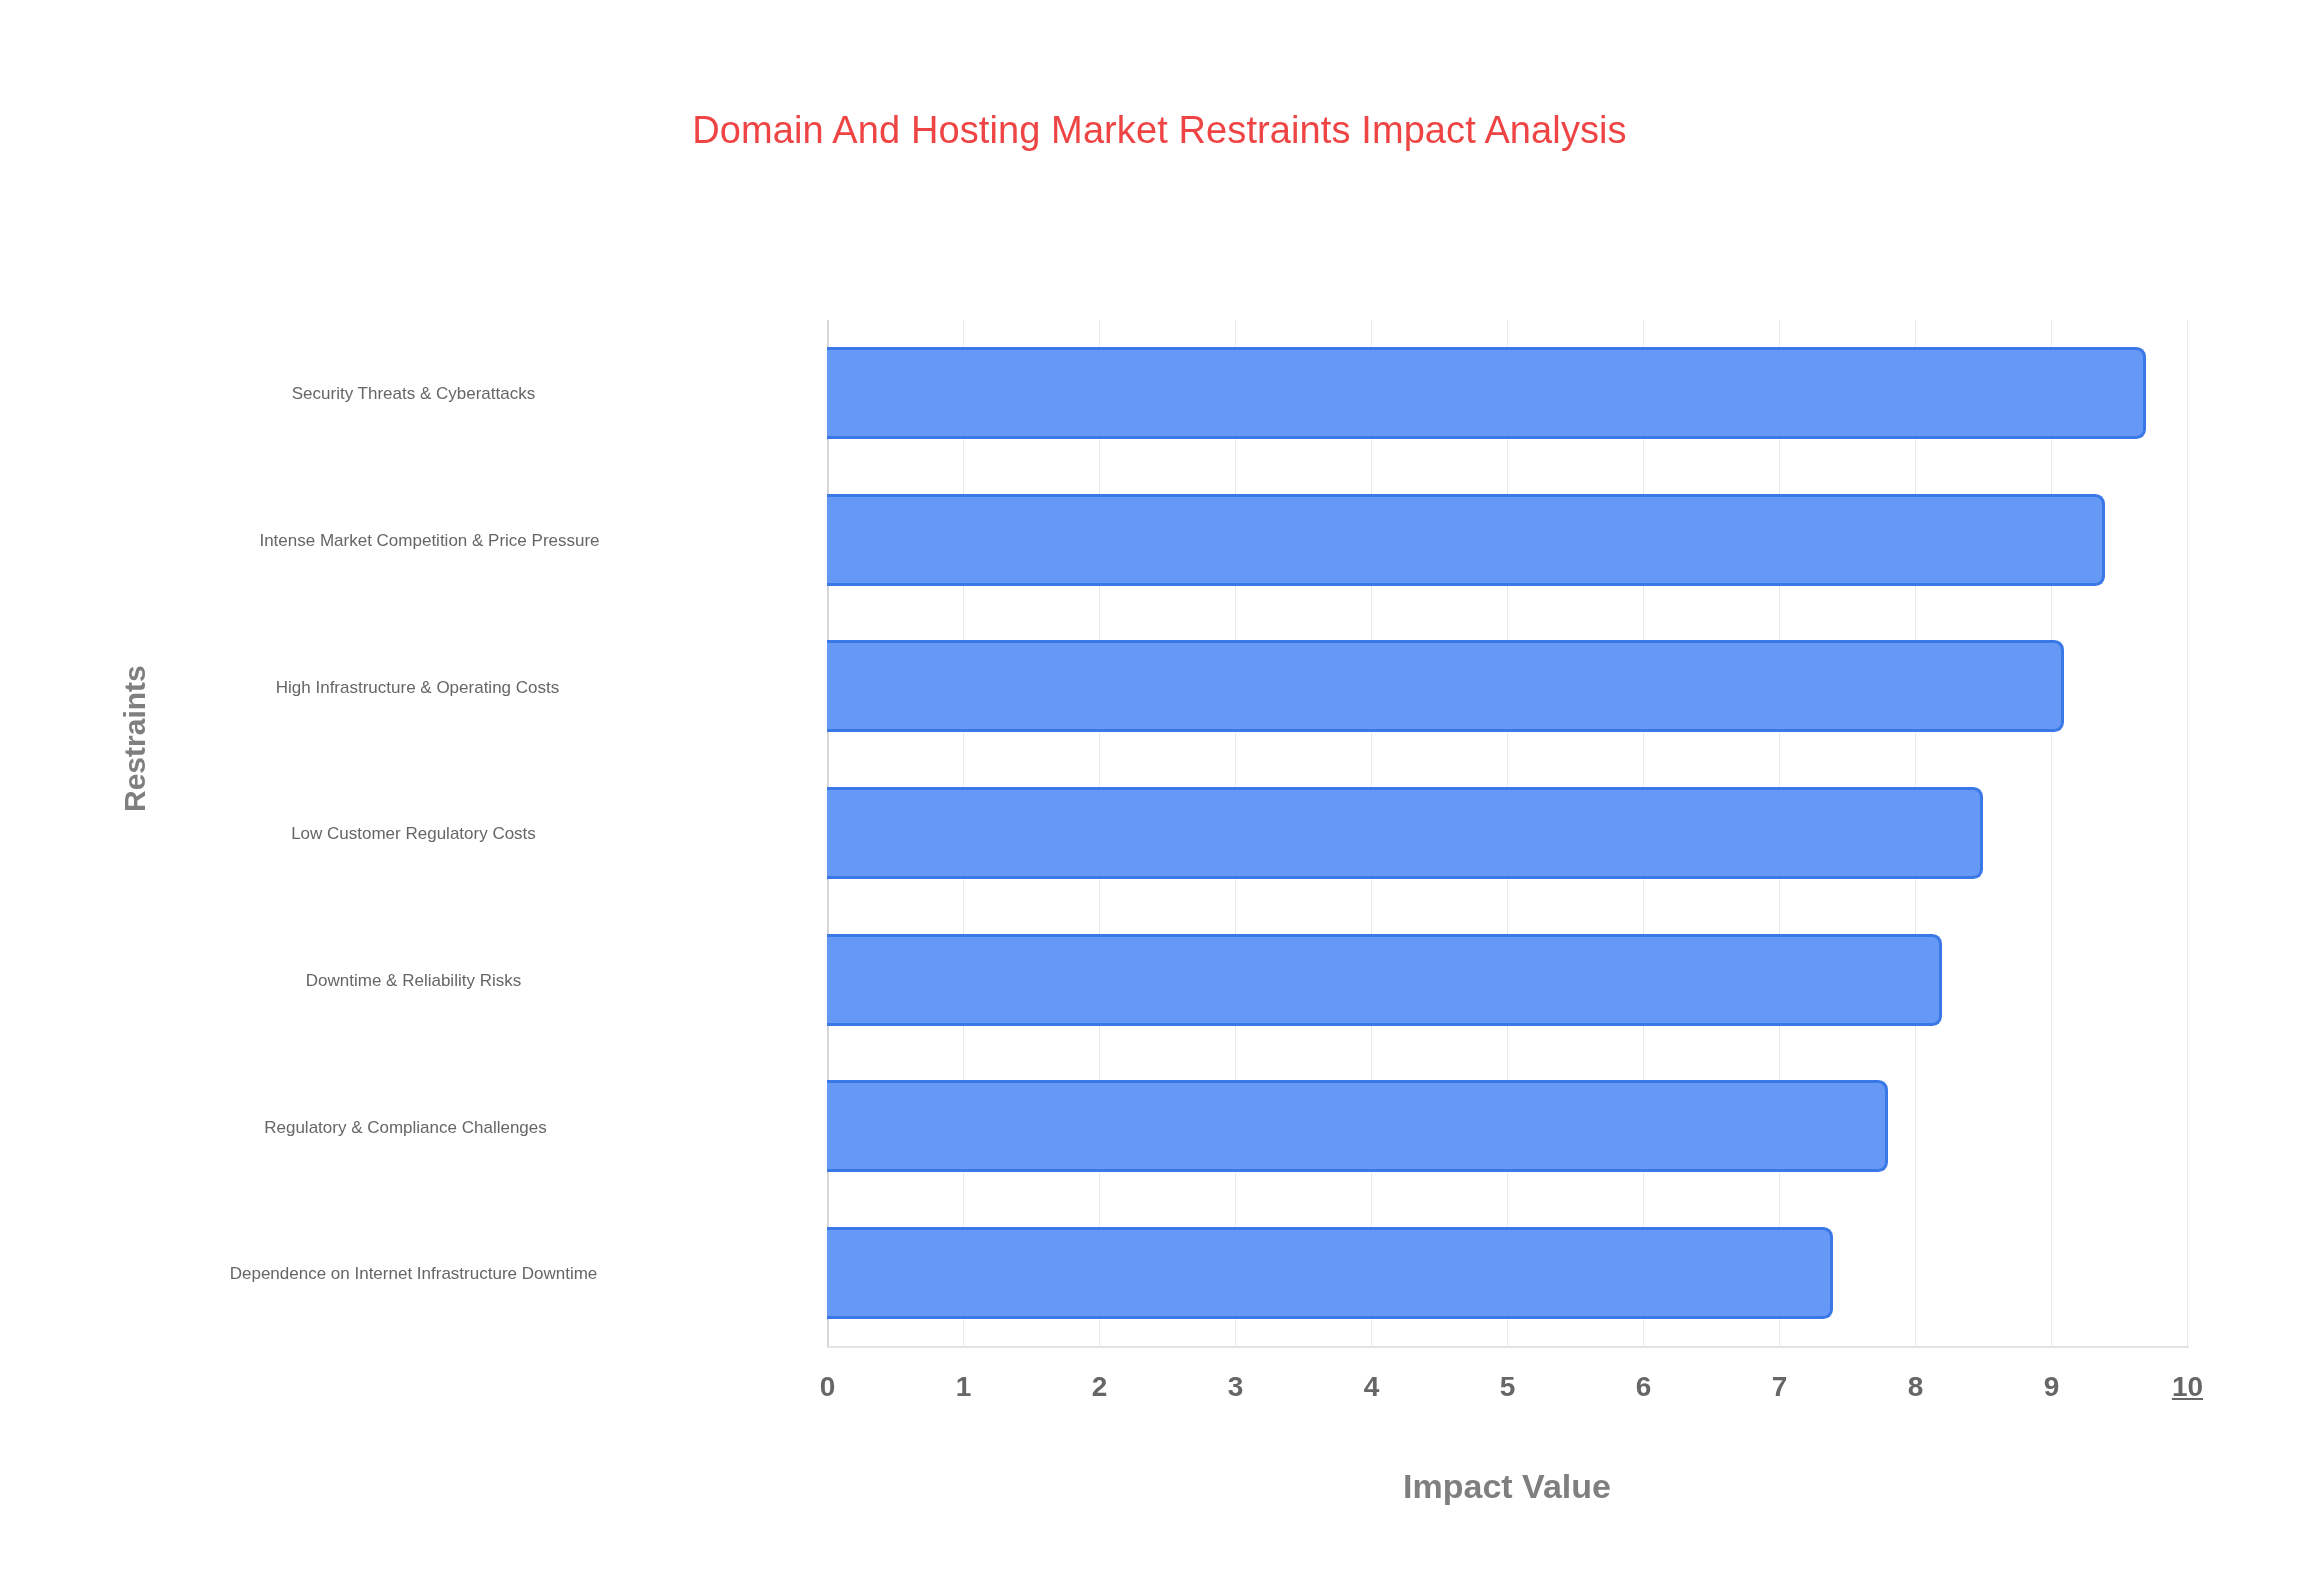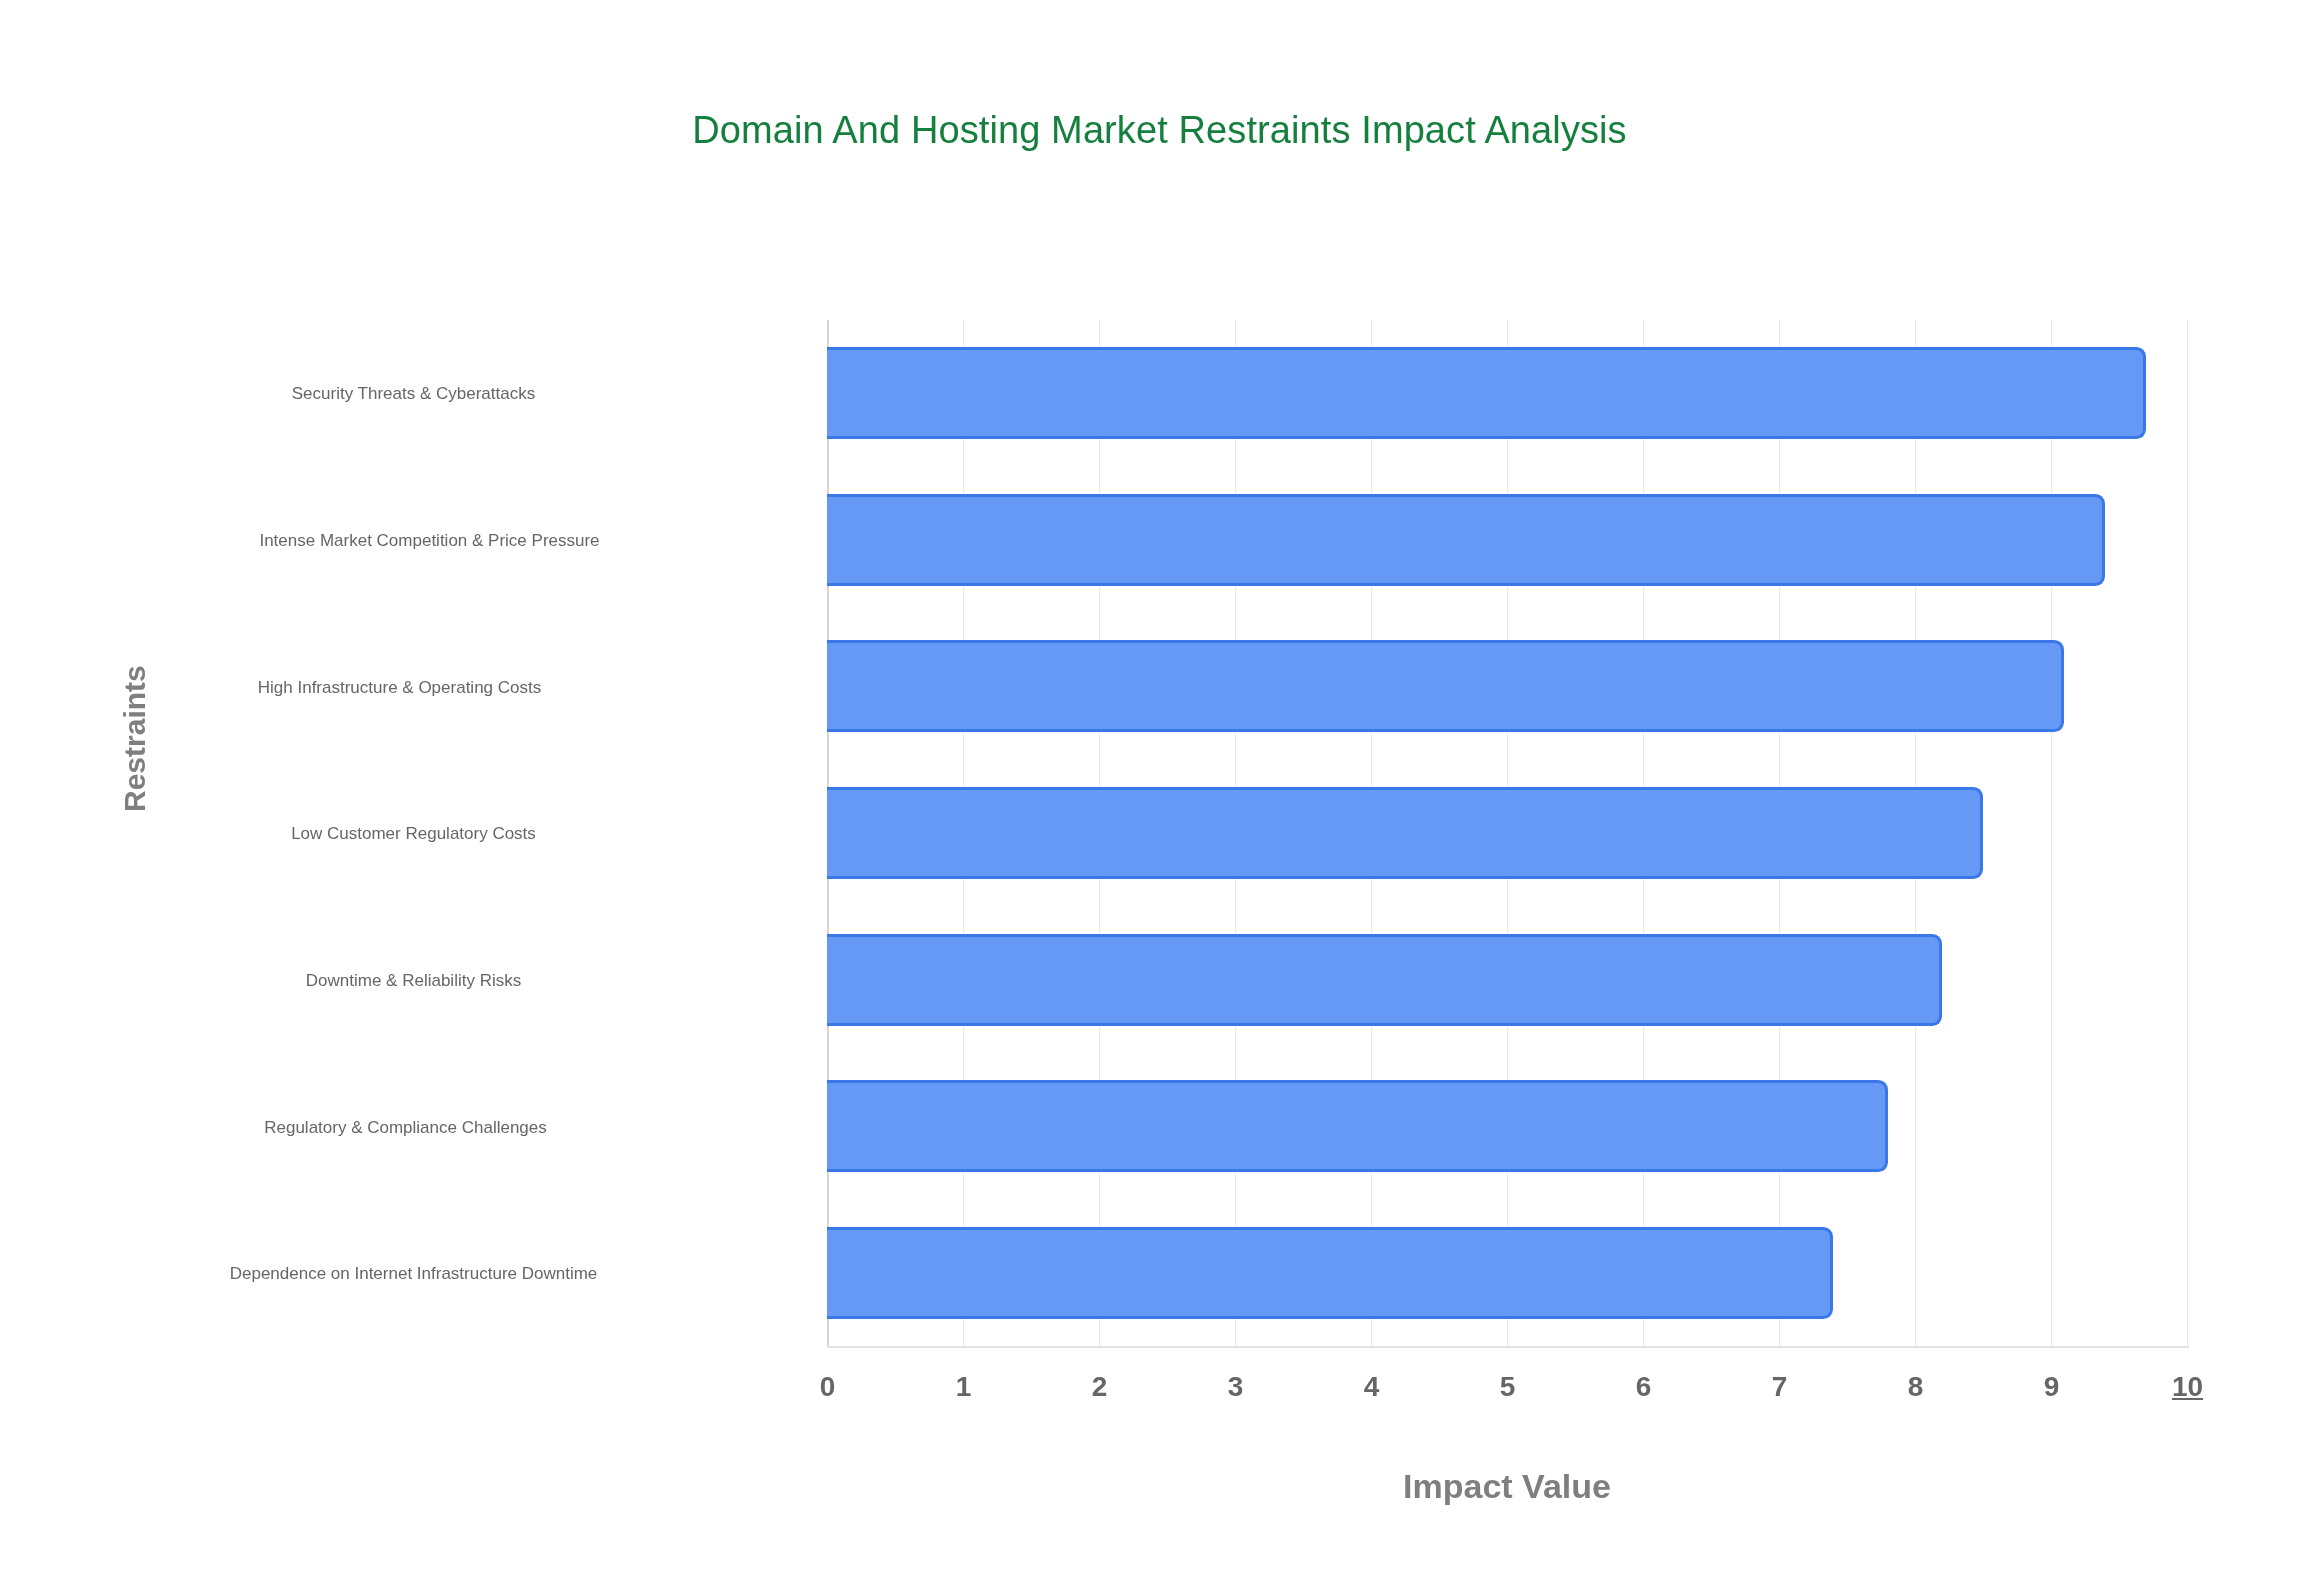--- a/index.html
+++ b/index.html
@@ -24,21 +24,21 @@
 
   
   #chart-title {
     position: absolute;
     left: 0;
     top: 109px;
     width: 2319px;
     text-align: center;
     font-size: 38px;
     font-weight: 400;
-    color: #15803d;
+    color: #ef4444;
     letter-spacing: 0.1px;
     white-space: nowrap;
   }
 
   
   #plot-area {
     position: absolute;
     left: 827px;
     top: 320px;
     width: 1360px;
@@ -174,21 +174,21 @@
           <div class="bar" title="Dependence on Internet Infrastructure Quality: 7.4" style="width: 1006px; background: rgb(102, 153, 245); border-color: rgb(59, 120, 231);"></div>
         </div>
       </div>
   </div>
 
   <div id="plot-bottom-line"></div>
 
   <div id="ylabels">
       <div class="ytick-wrap" style="left: 24px; top: 393px;">Security Threats &amp; Cyberattacks</div>
       <div class="ytick-wrap" style="left: 40px; top: 540px;">Intense Market Competition &amp; Price Pressure</div>
-      <div class="ytick-wrap" style="left: 10px; top: 687px;">High Infrastructure &amp; Operating Costs</div>
+      <div class="ytick-wrap" style="left: 28px; top: 687px;">High Infrastructure &amp; Operating Costs</div>
       <div class="ytick-wrap" style="left: 24px; top: 833px;">Low Customer Regulatory Costs</div>
       <div class="ytick-wrap" style="left: 24px; top: 980px;">Downtime &amp; Reliability Risks</div>
       <div class="ytick-wrap" style="left: 16px; top: 1127px;">Regulatory &amp; Compliance Challenges</div>
       <div class="ytick-wrap" style="left: 24px; top: 1273px;">Dependence on Internet Infrastructure Downtime</div>
     </div>
 
   <div id="xlabels">
       <div class="xtick" style="left: 827px;">0</div>
       <div class="xtick" style="left: 963px;">1</div>
       <div class="xtick" style="left: 1099px;">2</div>

